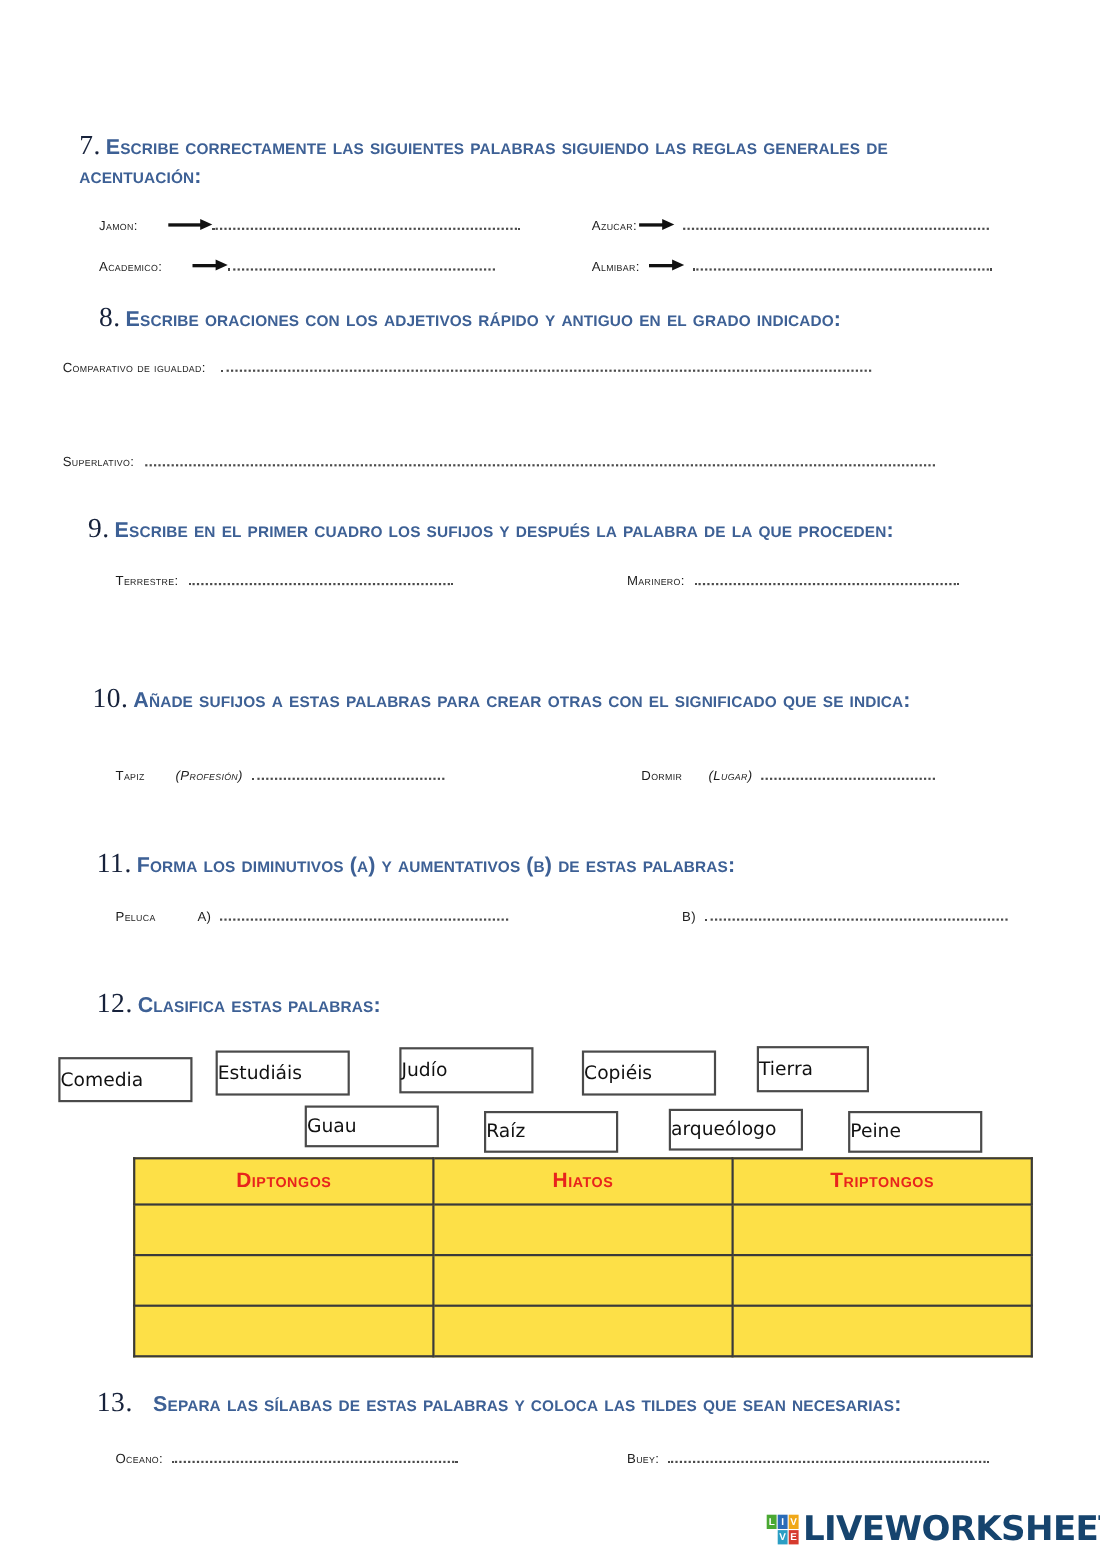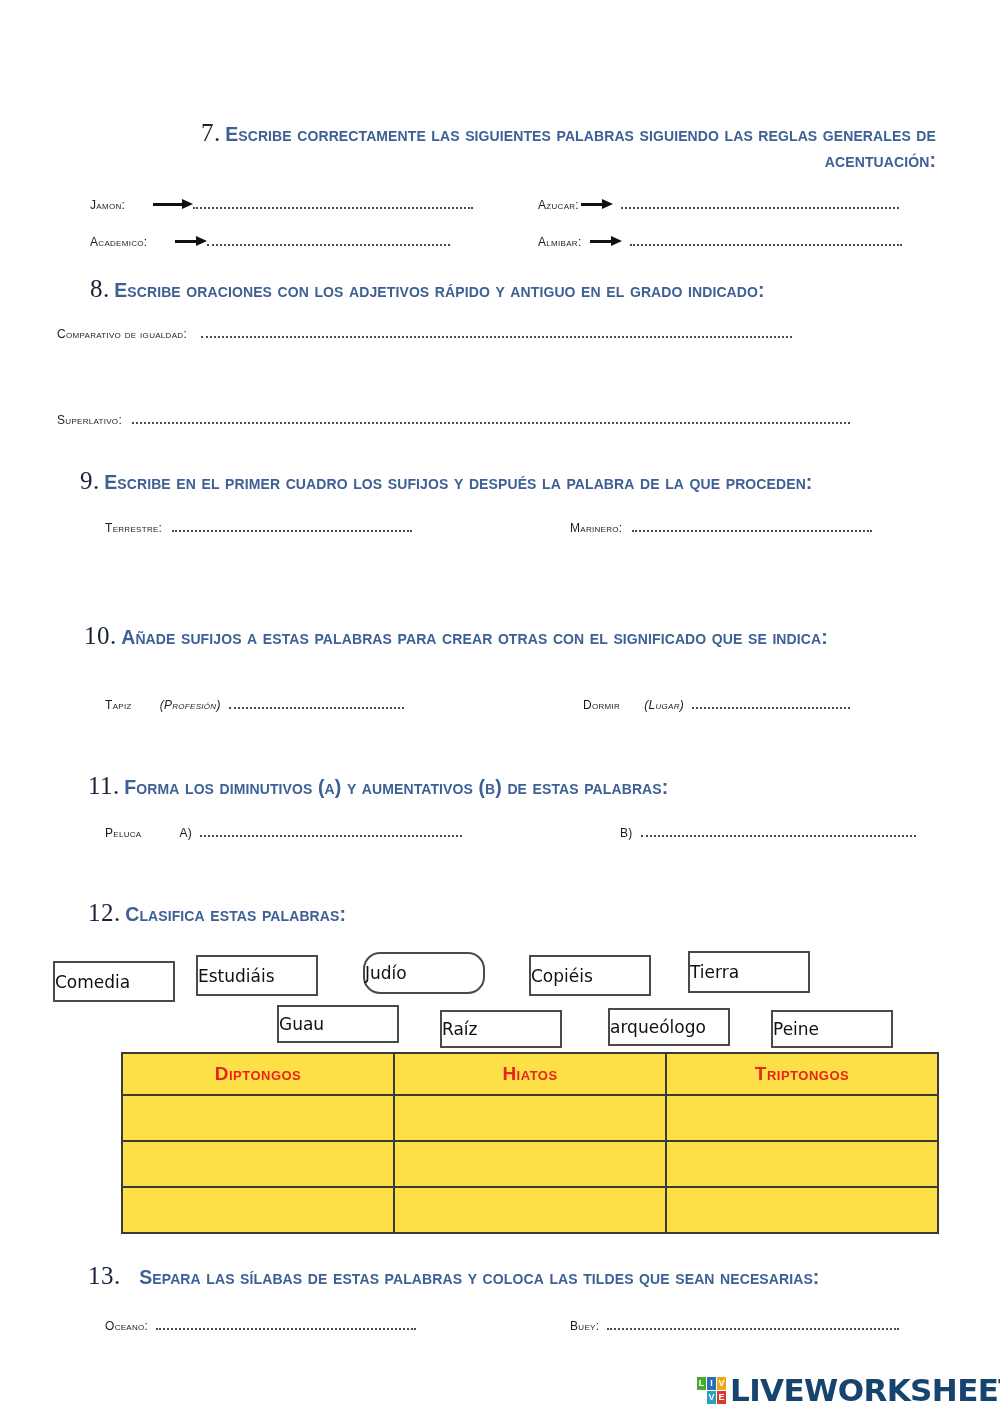--- a/index.html
+++ b/index.html
@@ -163,21 +163,21 @@
     letter-spacing: -0.6px;
     margin-left: 4px;
     font-family: "DejaVu Sans", sans-serif;
   }
 </style>
 </head>
 <body>
 
 <div class="page">
 
-  <div class="heading" style="left:96px; top:120px; width:840px;text-align:right;">
+  <div class="heading" style="left:72px; top:120px; width:840px;">
     <span class="qnum">7.</span>
     <span class="qtitle">Escribe correctamente las siguientes palabras siguiendo las reglas generales de acentuación:</span>
   </div>
 
   <div class="row" style="left:90px; top:198px;">
     <span class="lbl">Jamon:</span>
     <span class="arrow" style="width:40px; margin-left:28px;"></span>
     <span class="dots" style="width:280px;"></span>
   </div>
 
@@ -266,27 +266,27 @@
     <span class="qnum">12.</span>
     <span class="qtitle">Clasifica estas palabras:</span>
   </div>
 
   <div class="wordbox" style="left:53px; top:961px; width:122px; height:41px;">
     <span>Comedia</span>
   </div>
   <div class="wordbox" style="left:196px; top:955px; width:122px; height:41px;">
     <span>Estudiáis</span>
   </div>
-  <div class="wordbox" style="left:363px; top:952px; width:122px; height:42px;border-radius:17px;">
+  <div class="wordbox" style="left:363px; top:952px; width:122px; height:42px;">
     <span>Judío</span>
   </div>
   <div class="wordbox" style="left:529px; top:955px; width:122px; height:41px;">
     <span>Copiéis</span>
   </div>
-  <div class="wordbox" style="left:688px; top:951px; width:122px; height:42px;">
+  <div class="wordbox" style="left:688px; top:951px; width:102px; height:42px;">
     <span>Tierra</span>
   </div>
 
   <div class="wordbox" style="left:277px; top:1005px; width:122px; height:38px;">
     <span>Guau</span>
   </div>
   <div class="wordbox" style="left:440px; top:1010px; width:122px; height:38px;">
     <span>Raíz</span>
   </div>
   <div class="wordbox" style="left:608px; top:1008px; width:122px; height:38px;">

